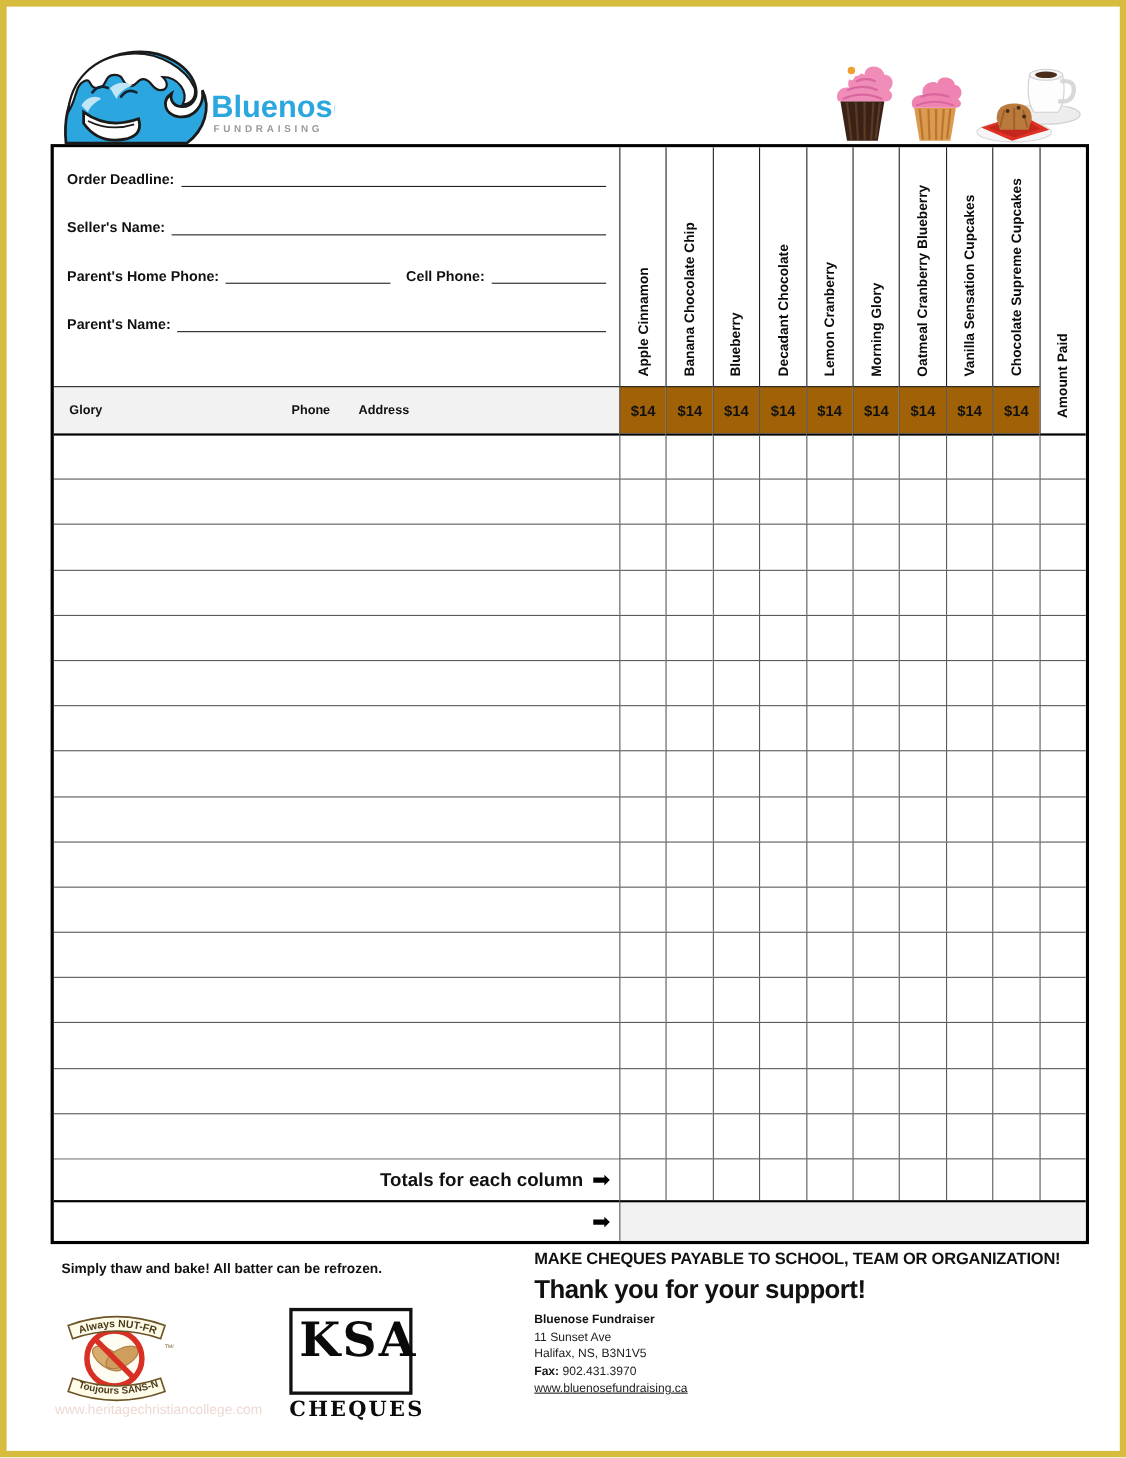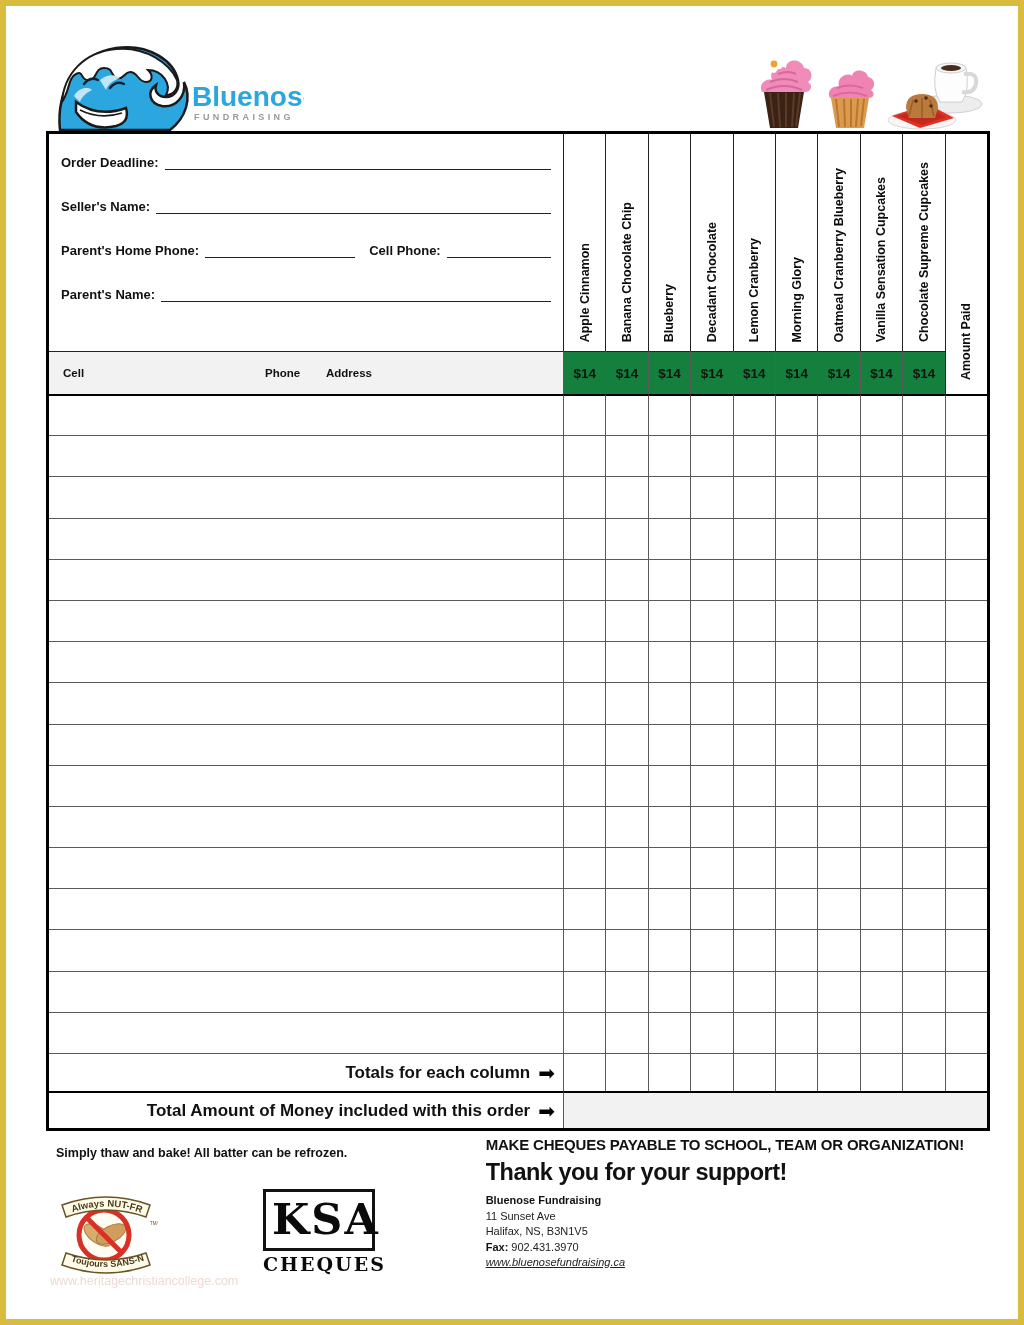--- a/index.html
+++ b/index.html
@@ -27,21 +27,21 @@
   .bLh{border-left:1.5px solid #222;}
   .bT{border-top:1px solid #5a5a5a;}
   .bTd{border-top:1.5px solid #222;}
   .bT2{border-top:2.5px solid #000;}
   .colhead span{
     position:absolute; bottom:9px; left:50%;
     writing-mode:vertical-rl; transform:translateX(-50%) rotate(180deg);
     white-space:nowrap; font-weight:bold; font-size:12.5px; color:#0c0c0c;
   }
   .price{display:flex; align-items:center; justify-content:center;
-    font-weight:bold; font-size:13.5px; background:#15803d;}
+    font-weight:bold; font-size:13.5px; background:#a16207;}
   .cell-fields{grid-column:1; grid-row:1; padding:0 12px;}
   .fieldrow{display:flex; align-items:flex-end; height:44px;}
   .fieldrow.first{height:36px;}
   .flabel{font-weight:bold; font-size:13px; white-space:nowrap; line-height:15px;}
   .flabel.second{margin-left:14px;}
   .fline{flex:1; border-bottom:1.5px solid #222; height:2px; margin-left:6px;}
   .fline.fixed{flex:0 0 150px;}
   .cell-npa{grid-column:1; grid-row:2; background:#f2f2f2; border-top:1.5px solid #222;}
   .cell-npa span{position:absolute; top:50%; transform:translateY(-50%);
     font-weight:bold; font-size:11.5px;}
@@ -51,24 +51,24 @@
   .cell-money{grid-column:2 / span 10; grid-row:20; background:#f2f2f2;}
   .tlabel{font-weight:bold; font-size:17px; white-space:nowrap;}
   .arrow{font-size:20px; line-height:18px; margin-left:8px; color:#000;}
   
   .note-left{position:absolute; left:50px; top:1140px; font-weight:bold; font-size:12.5px;}
   .right-block{position:absolute; right:54px; top:1130px; text-align:left;}
   .cheques{font-weight:bold; font-size:15px; letter-spacing:-0.2px;}
   .thanks{font-weight:bold; font-size:23.5px; margin-top:6px; letter-spacing:-0.5px;}
   .contact{margin-top:7px; font-size:11px; line-height:15.5px; color:#222;}
   .contact b{color:#111;}
-  .contact .site{text-decoration:underline; color:#222; cursor:pointer;font-style:italic;}
+  .contact .site{text-decoration:underline; color:#222; cursor:pointer;}
   .nutfree{position:absolute; left:48px; top:1183px;}
   .ksa{position:absolute; left:257px; top:1183px; width:112px; text-align:center;}
-  .ksa-box{box-sizing:border-box; border:3.5px solid #111; padding:1px 6px 3px 6px;
+  .ksa-box{box-sizing:border-box; border:3.5px solid #111; padding:1px 6px 20px 6px;
     font-family:"DejaVu Serif", serif; font-weight:bold; font-size:43px; line-height:52px;
     letter-spacing:2px; color:#0a0a0a;}
   .ksa-label{margin-top:2px; font-family:"DejaVu Serif", serif; font-weight:bold;
     font-size:19px; letter-spacing:2px; color:#0a0a0a;}
   .watermark{position:absolute; left:44px; top:1268px; font-size:12.5px; color:#eed9d3;}
 </style>
 </head>
 <body>
 
 <div class="page">
@@ -140,30 +140,29 @@
           <span class="fline fixed"></span>
           <span class="flabel second">Cell Phone:</span>
           <span class="fline"></span>
         </div>
         <div class="fieldrow">
           <span class="flabel">Parent's Name:</span>
           <span class="fline"></span>
         </div>
       </div>
     <div class="cell cell-npa">
-      <span class="npa-name">Cell</span>
+      <span class="npa-name">Glory</span>
       <span class="npa-phone">Phone</span>
       <span class="npa-address">Address</span>
     </div>
     <div class="cell cell-totlabel bT">
       <span class="tlabel">Totals for each column</span>
       <span class="arrow">➡</span>
     </div>
     <div class="cell cell-moneylabel bT2">
-      <span class="tlabel">Total Amount of Money included with this order</span>
       <span class="arrow">➡</span>
     </div>
     <div class="cell cell-money bL bT2"></div>
   <div class="cell colhead bLh" style="grid-area: 1 / 2;">
         <span>Apple Cinnamon</span>
       </div>
       <div class="cell colhead bLh" style="grid-area: 1 / 3;">
         <span>Banana Chocolate Chip</span>
       </div>
       <div class="cell colhead bLh" style="grid-area: 1 / 4;">
@@ -404,21 +403,21 @@
       <div class="cell bL bT" style="grid-area: 19 / 10;"></div>
       <div class="cell bL bT" style="grid-area: 19 / 11;"></div>
     </div>
 
   <div class="note-left">Simply thaw and bake! All batter can be refrozen.</div>
 
   <div class="right-block">
     <div class="cheques">MAKE CHEQUES PAYABLE TO SCHOOL, TEAM OR ORGANIZATION!</div>
     <div class="thanks">Thank you for your support!</div>
     <div class="contact">
-      <div><b>Bluenose Fundraising</b></div>
+      <div><b>Bluenose Fundraiser</b></div>
       <div>11 Sunset Ave</div>
       <div>Halifax, NS, B3N1V5</div>
       <div><b>Fax:</b><span> 902.431.3970</span></div>
       <div><span class="site">www.bluenosefundraising.ca</span></div>
     </div>
   </div>
 
   <div class="nutfree">
     <svg width="104" height="92" viewBox="0 0 104 92">
       <circle cx="50" cy="46" r="25" fill="#fffdf2"></circle>

